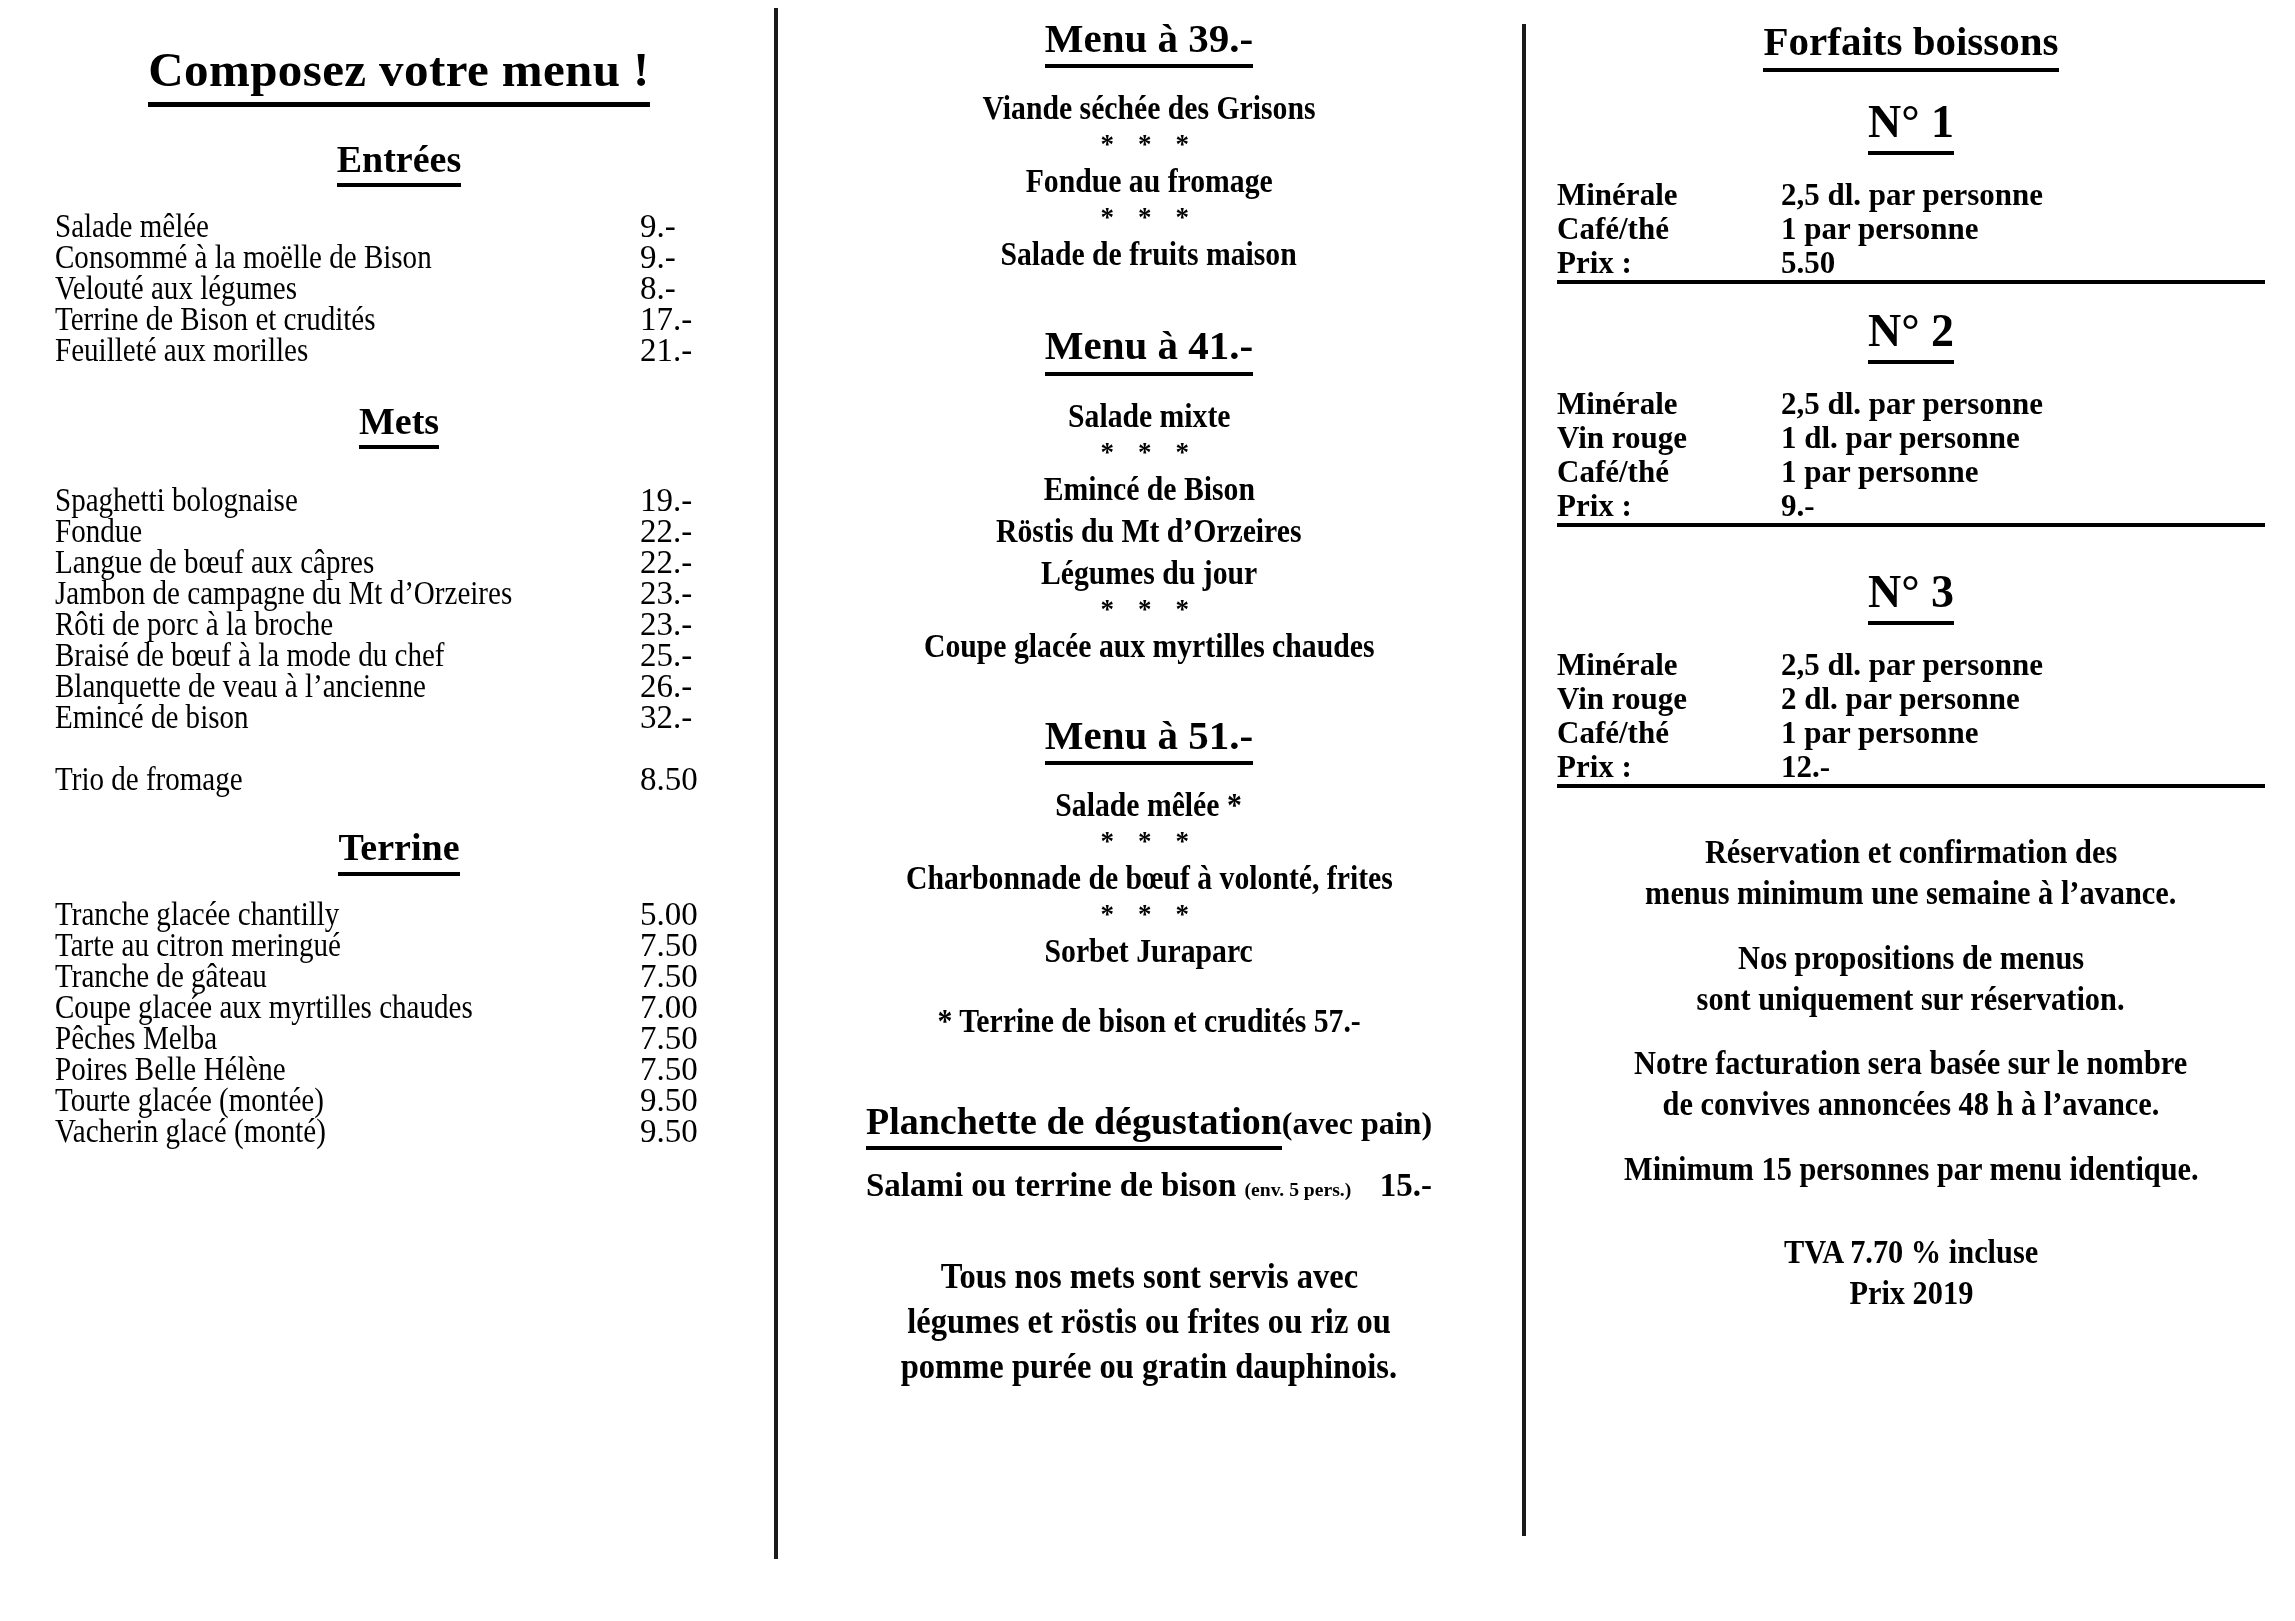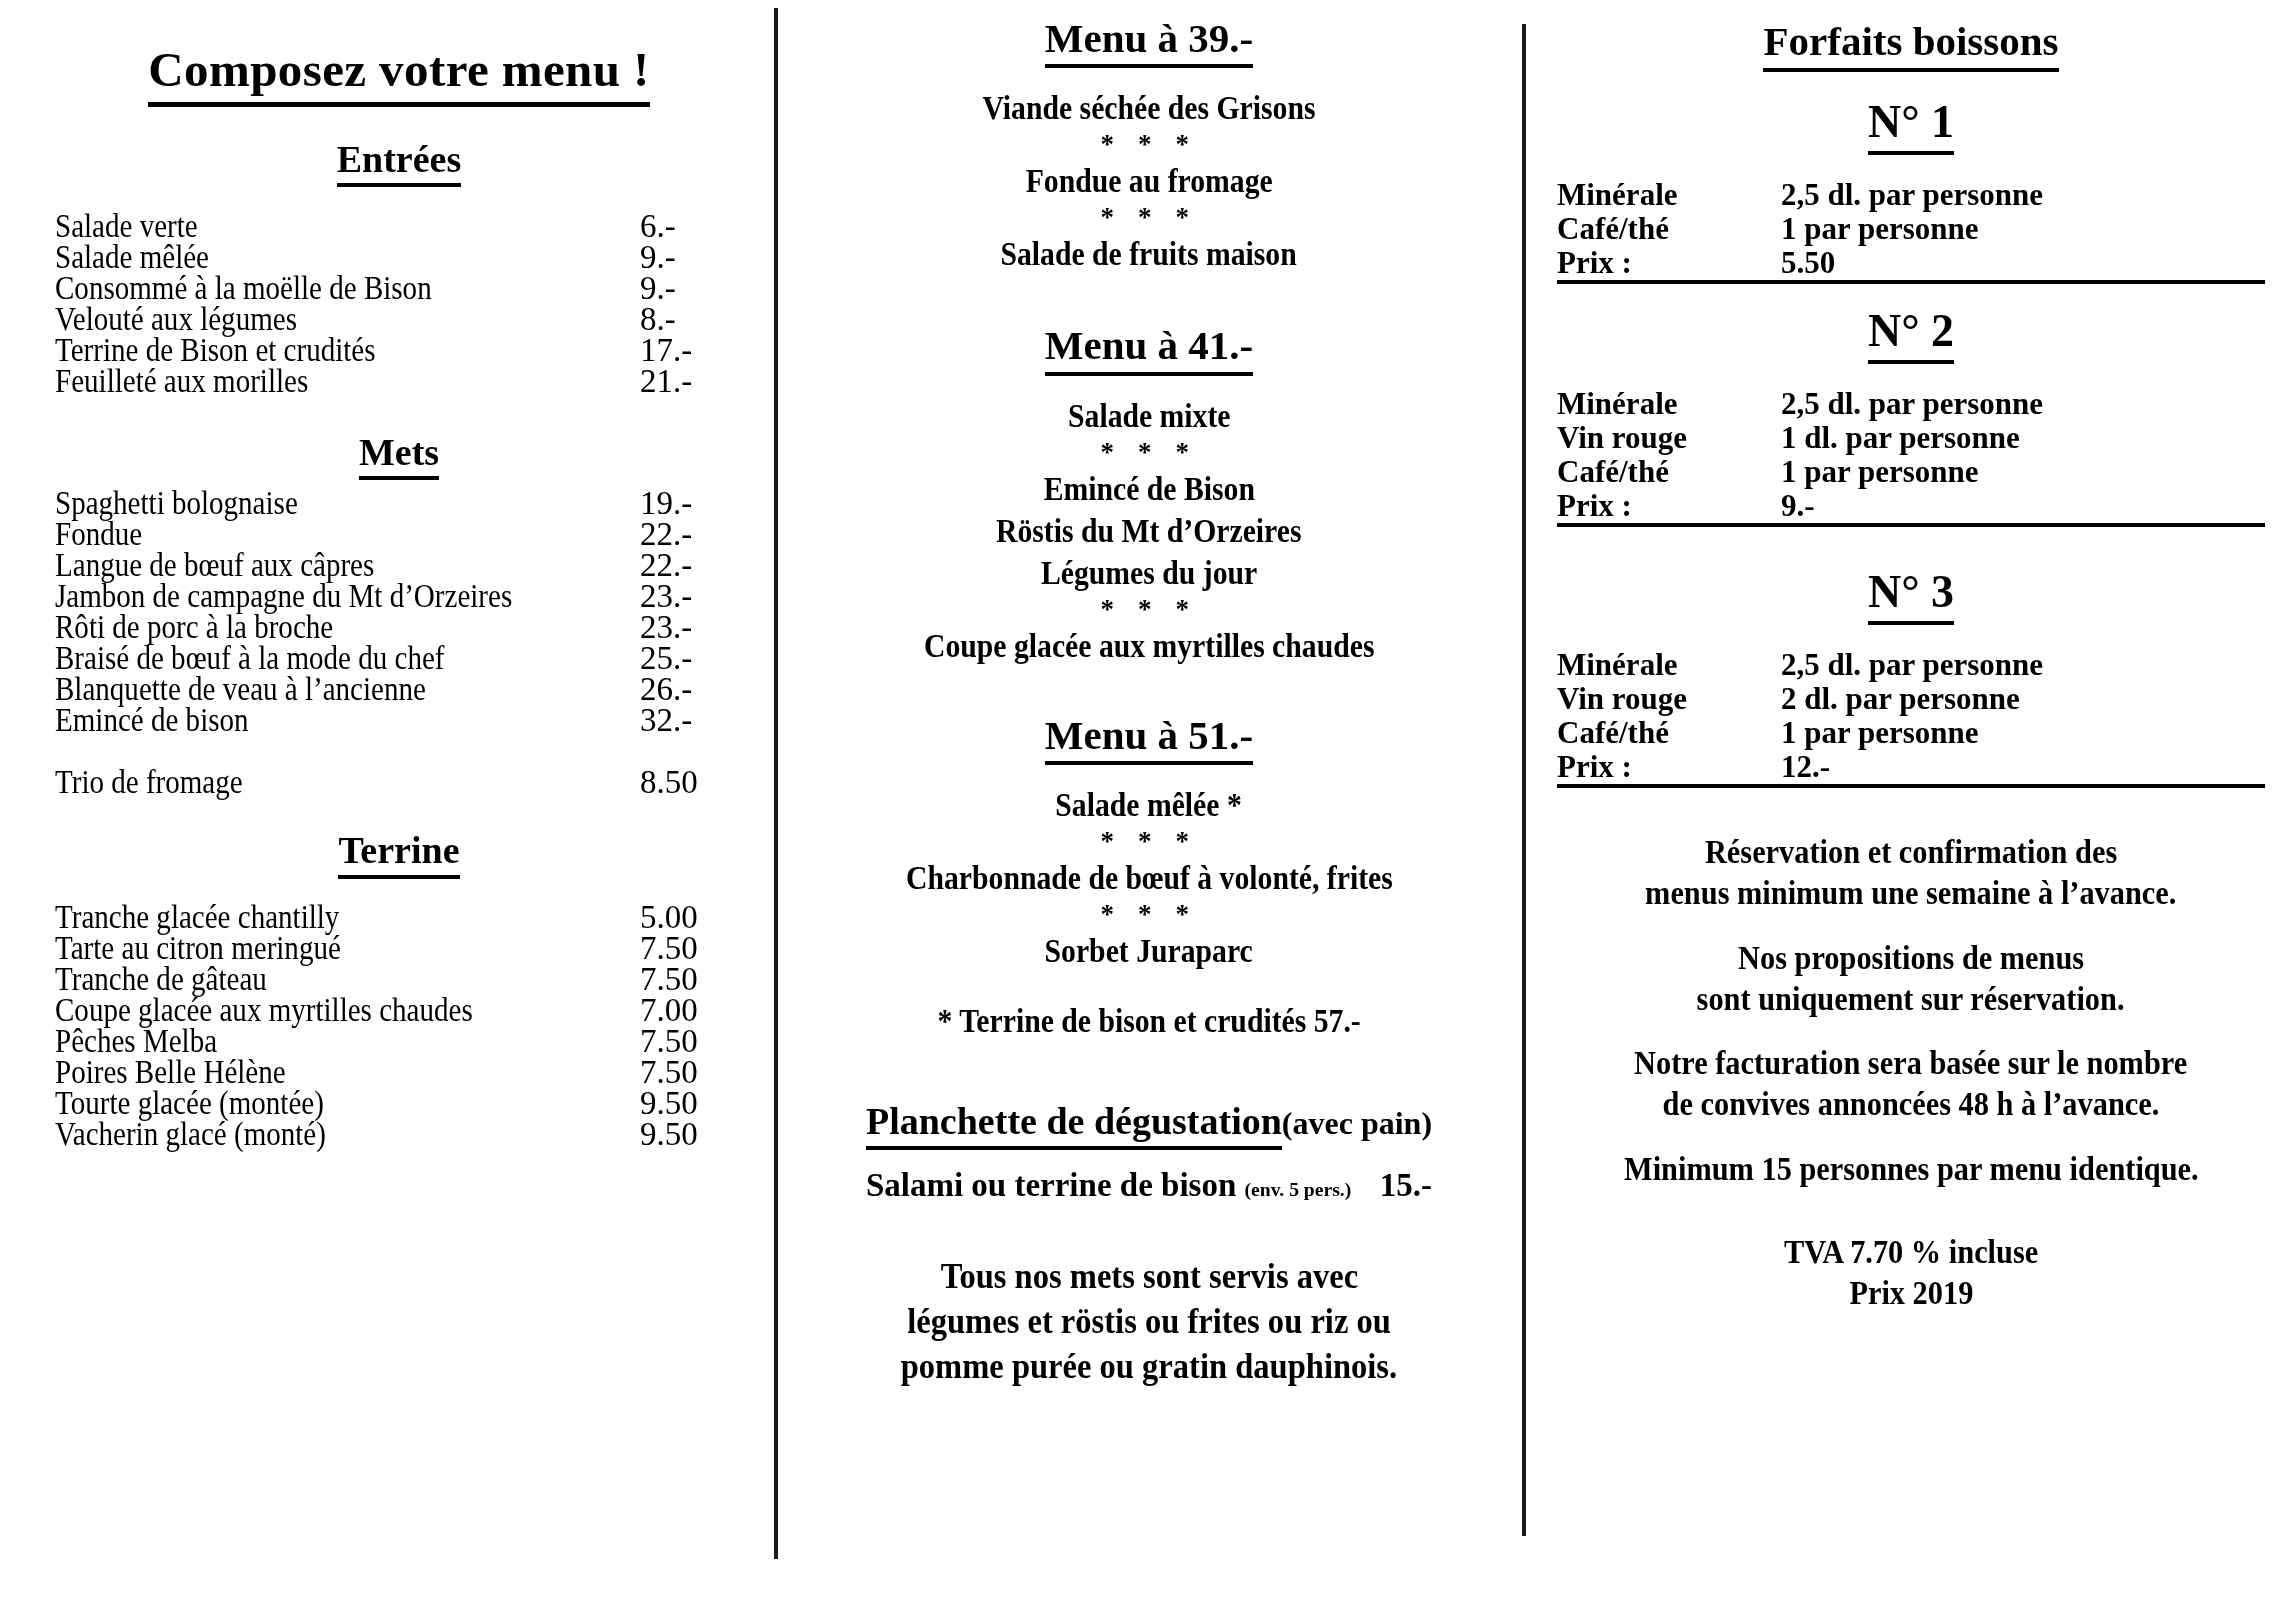--- a/index.html
+++ b/index.html
@@ -221,24 +221,20 @@
 
     <div class="title-main">
       <span>Composez votre menu !</span>
     </div>
 
     <div class="section-title" style="margin-top:30px;">
       <span>Entrées</span>
     </div>
     <ul class="price-list" style="margin-top:23.6px;">
       <li class="price-row">
-        <span class="dish">Salade verte</span>
-        <span class="price">6.-</span>
-      </li>
-      <li class="price-row">
         <span class="dish">Salade mêlée</span>
         <span class="price">9.-</span>
       </li>
       <li class="price-row">
         <span class="dish">Consommé à la moëlle de Bison</span>
         <span class="price">9.-</span>
       </li>
       <li class="price-row">
         <span class="dish">Velouté aux légumes</span>
         <span class="price">8.-</span>
@@ -249,21 +245,21 @@
       </li>
       <li class="price-row">
         <span class="dish">Feuilleté aux morilles</span>
         <span class="price">21.-</span>
       </li>
     </ul>
 
     <div class="section-title" style="margin-top:33px;">
       <span>Mets</span>
     </div>
-    <ul class="price-list" style="margin-top:8px;">
+    <ul class="price-list" style="margin-top:36px;">
       <li class="price-row">
         <span class="dish">Spaghetti bolognaise</span>
         <span class="price">19.-</span>
       </li>
       <li class="price-row">
         <span class="dish">Fondue</span>
         <span class="price">22.-</span>
       </li>
       <li class="price-row">
         <span class="dish">Langue de bœuf aux câpres</span>

